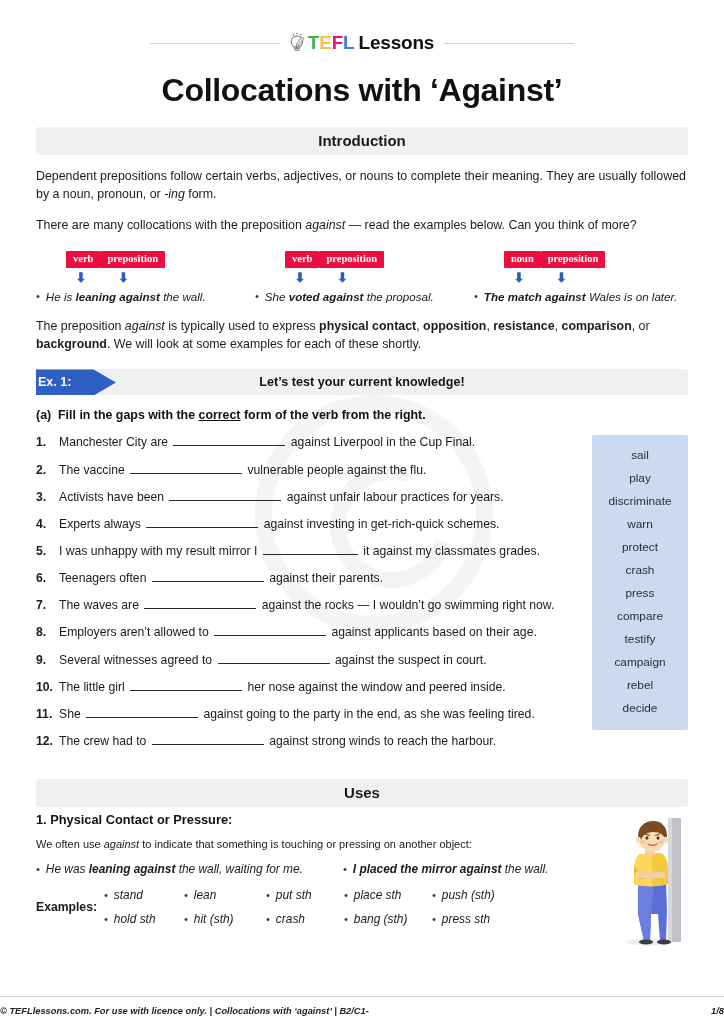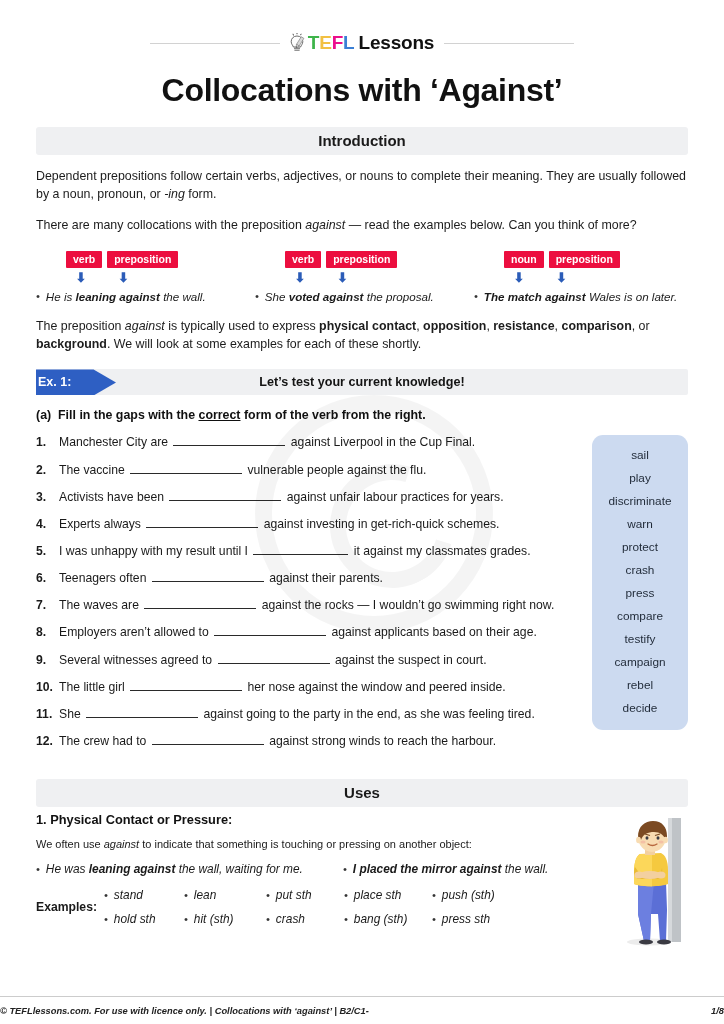--- a/index.html
+++ b/index.html
@@ -92,21 +92,21 @@
   .it { font-style: italic; margin-top: 16px; }
   .bd { font-weight: bold; }
 
   
   .tag-row {
     display: flex;
     margin-top: 16px;
     justify-content: space-between;
   }
   .tag-col { width: 214px; }
-  .tags { display: flex; gap: 5px; padding-left: 30px; }
+  .tags { display: flex; padding-left: 30px; font-family: Liberation Serif, serif; }
   .tag {
     background: #ec0e3f;
     color: #fff;
     font-size: 10.5px;
     font-weight: bold;
     padding: 3px 7px 4px 7px;
     line-height: 1;
     border-radius: 1px;
   }
   .arrows { display: flex; gap: 5px; padding-left: 30px; margin-top: 3px; }
@@ -174,21 +174,21 @@
     border-bottom: 1.3px solid #2a2a2a;
     vertical-align: baseline;
     margin: 0 2px;
   }
   .gap-lg { width: 112px; }
   .gap-md { width: 95px; }
 
   .wordbank {
     width: 96px;
     background: #ccdaf0;
-    border-radius: 11px;
+    border-radius: 2px;
     padding: 9px 4px 10px 4px;
     flex-shrink: 0;
     align-self: flex-start;
   }
   .wordbank-item {
     text-align: center;
     font-size: 11.8px;
     color: #1f2937;
     line-height: 1.0;
     padding: 5.6px 0;
@@ -381,21 +381,21 @@
         <span><span>Activists have been</span> <span class="gap gap-lg"></span> <span>against unfair labour practices for years.</span></span>
       </div>
 
       <div class="ex-item">
         <span class="ex-num">4.</span>
         <span><span>Experts always</span> <span class="gap gap-lg"></span> <span>against investing in get-rich-quick schemes.</span></span>
       </div>
 
       <div class="ex-item">
         <span class="ex-num">5.</span>
-        <span><span>I was unhappy with my result until I</span> <span class="gap gap-md"></span> <span>it against my classmates grades.</span></span>
+        <span><span>I was unhappy with my result mirror I</span> <span class="gap gap-md"></span> <span>it against my classmates grades.</span></span>
       </div>
 
       <div class="ex-item">
         <span class="ex-num">6.</span>
         <span><span>Teenagers often</span> <span class="gap gap-lg"></span> <span>against their parents.</span></span>
       </div>
 
       <div class="ex-item">
         <span class="ex-num">7.</span>
         <span><span>The waves are</span> <span class="gap gap-lg"></span> <span>against the rocks — I wouldn’t go swimming right now.</span></span>

